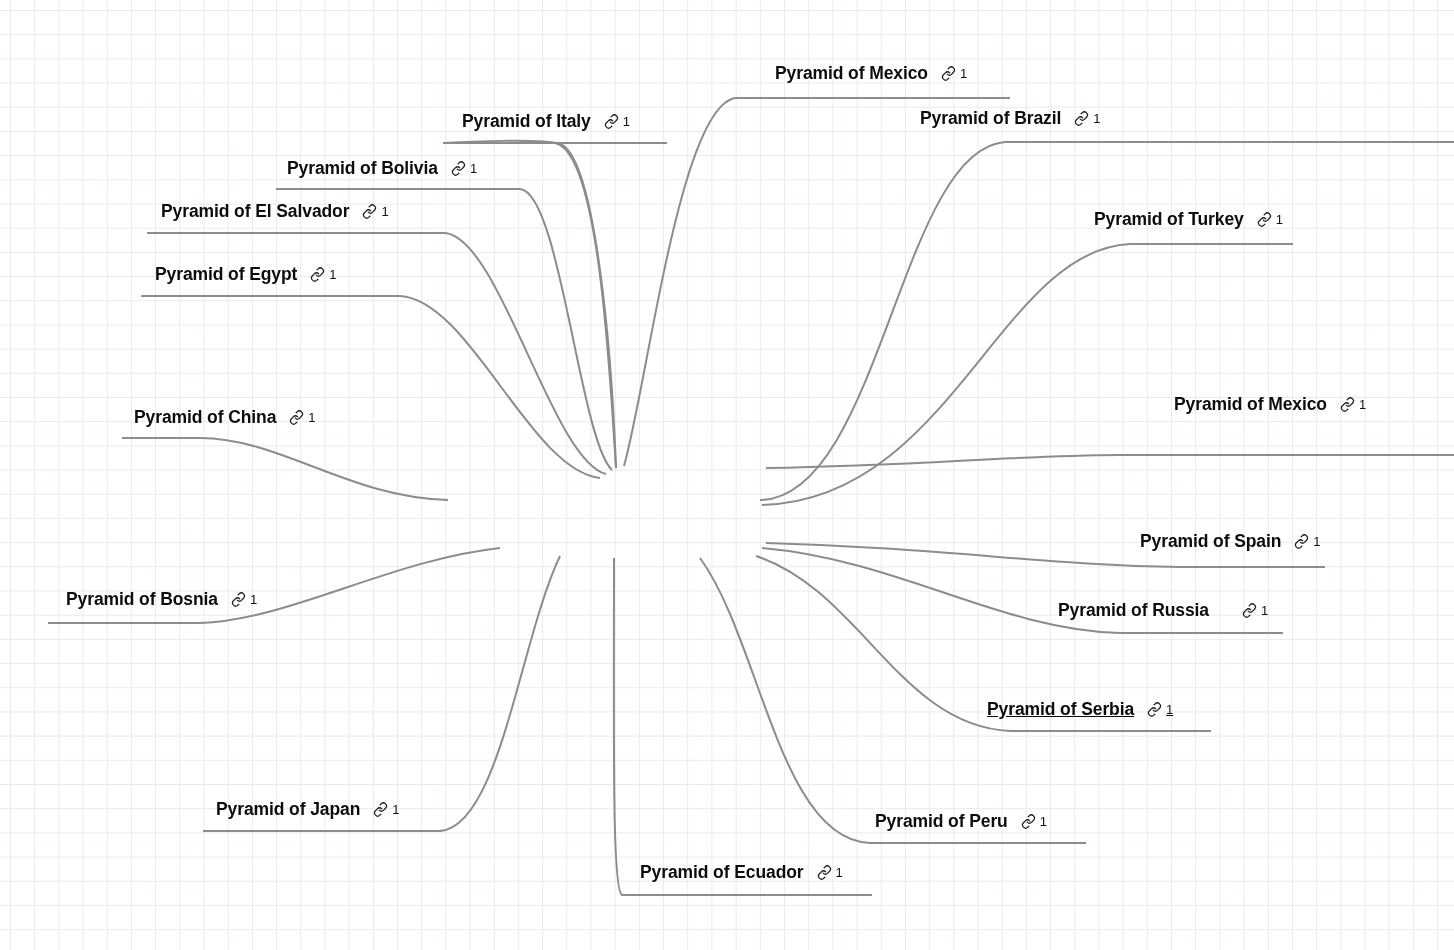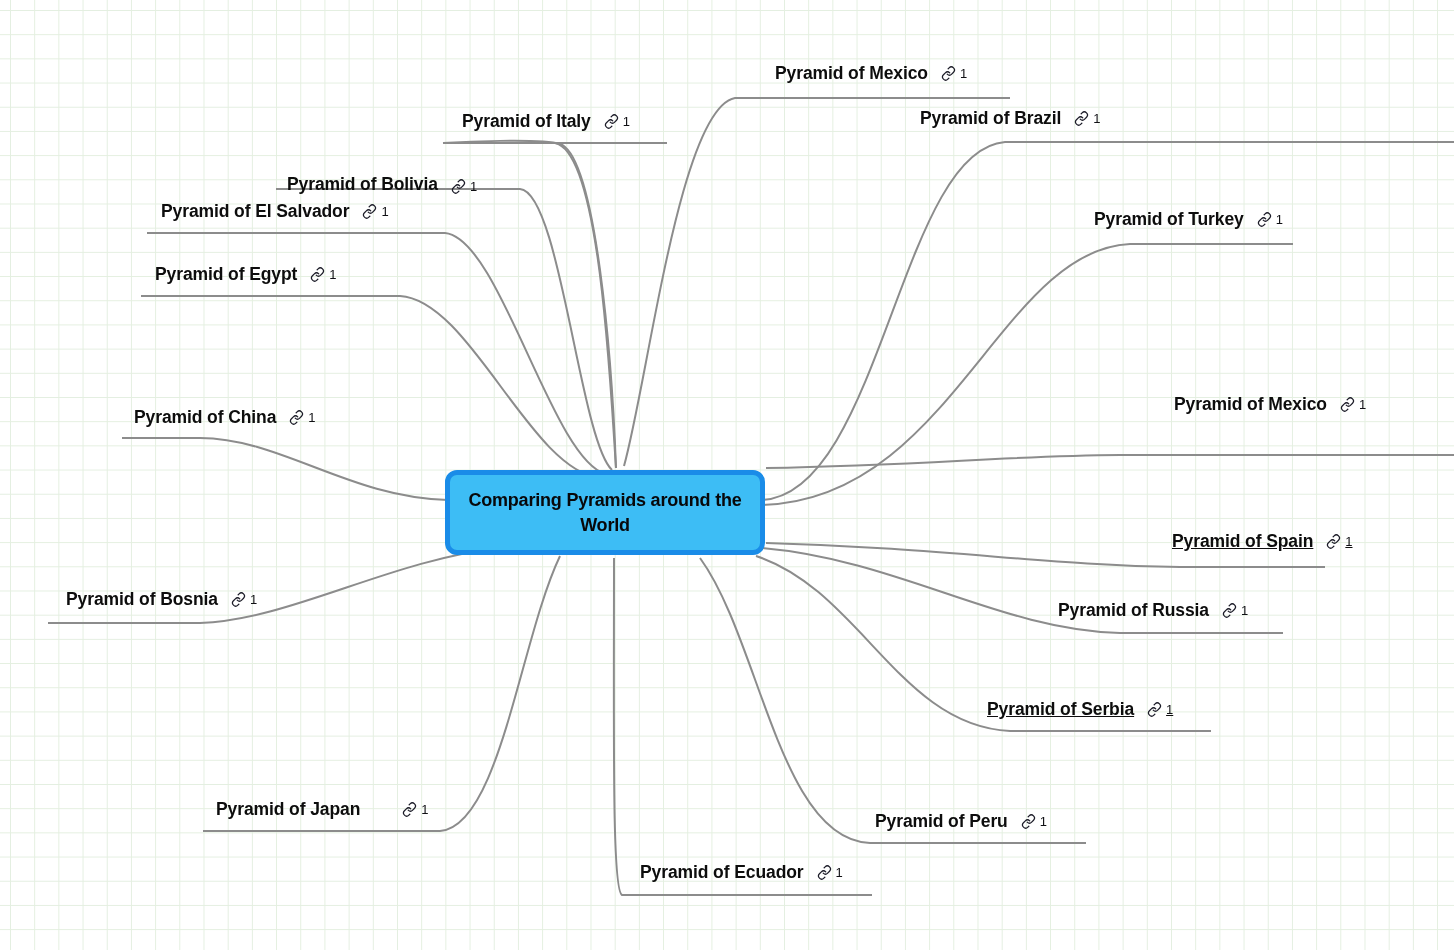--- a/index.html
+++ b/index.html
@@ -128,23 +128,20 @@
     <path class="branch-path" d="M 606 474 C 552 460 500 238 445 233 L 147 233"></path>
 
     <path class="branch-path" d="M 612 470 C 580 440 560 192 520 189 L 276 189"></path>
 
     <path class="branch-path" d="M 616 468 C 610 380 600 152 555 143 L 667 143 M 667 143 L 443 143 C 455 143 449 143 449 143"></path>
     <path class="branch-path" d="M 616 468 C 612 360 596 156 560 144 C 540 138 460 142 443 143"></path>
 
     <path class="branch-path" d="M 624 466 C 648 380 680 108 735 98 L 1010 98"></path>
   </svg>
 
-  <div id="root-node">
-    <div class="root-text">Comparing Pyramids around the World</div>
-  </div>
 
   <div class="node-label" style="left:775px; top:65px;">
     <span class="txt">Pyramid of Mexico</span>
     <span class="link-badge">
       <span>
         <svg width="15" height="15" viewBox="0 0 24 24" fill="none" stroke="#1c1c28" stroke-width="2" stroke-linecap="round" stroke-linejoin="round">
           <path d="M10 13a5 5 0 0 0 7.07 0l3-3a5 5 0 0 0-7.07-7.07l-1.5 1.5"></path>
           <path d="M14 11a5 5 0 0 0-7.07 0l-3 3a5 5 0 0 0 7.07 7.07l1.5-1.5"></path>
         </svg>
       </span>
@@ -158,21 +155,21 @@
       <span>
         <svg width="15" height="15" viewBox="0 0 24 24" fill="none" stroke="#1c1c28" stroke-width="2" stroke-linecap="round" stroke-linejoin="round">
           <path d="M10 13a5 5 0 0 0 7.07 0l3-3a5 5 0 0 0-7.07-7.07l-1.5 1.5"></path>
           <path d="M14 11a5 5 0 0 0-7.07 0l-3 3a5 5 0 0 0 7.07 7.07l1.5-1.5"></path>
         </svg>
       </span>
       <span class="link-count">1</span>
     </span>
   </div>
 
-  <div class="node-label" style="left:287px; top:176px;align-items:flex-end;">
+  <div class="node-label" style="left:287px; top:160px;">
     <span class="txt">Pyramid of Bolivia</span>
     <span class="link-badge">
       <span>
         <svg width="15" height="15" viewBox="0 0 24 24" fill="none" stroke="#1c1c28" stroke-width="2" stroke-linecap="round" stroke-linejoin="round">
           <path d="M10 13a5 5 0 0 0 7.07 0l3-3a5 5 0 0 0-7.07-7.07l-1.5 1.5"></path>
           <path d="M14 11a5 5 0 0 0-7.07 0l-3 3a5 5 0 0 0 7.07 7.07l1.5-1.5"></path>
         </svg>
       </span>
       <span class="link-count">1</span>
     </span>
@@ -223,21 +220,21 @@
       <span>
         <svg width="15" height="15" viewBox="0 0 24 24" fill="none" stroke="#1c1c28" stroke-width="2" stroke-linecap="round" stroke-linejoin="round">
           <path d="M10 13a5 5 0 0 0 7.07 0l3-3a5 5 0 0 0-7.07-7.07l-1.5 1.5"></path>
           <path d="M14 11a5 5 0 0 0-7.07 0l-3 3a5 5 0 0 0 7.07 7.07l1.5-1.5"></path>
         </svg>
       </span>
       <span class="link-count">1</span>
     </span>
   </div>
 
-  <div class="node-label" style="left:216px; top:801px;gap:29px;">
+  <div class="node-label" style="left:216px; top:801px;">
     <span class="txt">Pyramid of Japan</span>
     <span class="link-badge">
       <span>
         <svg width="15" height="15" viewBox="0 0 24 24" fill="none" stroke="#1c1c28" stroke-width="2" stroke-linecap="round" stroke-linejoin="round">
           <path d="M10 13a5 5 0 0 0 7.07 0l3-3a5 5 0 0 0-7.07-7.07l-1.5 1.5"></path>
           <path d="M14 11a5 5 0 0 0-7.07 0l-3 3a5 5 0 0 0 7.07 7.07l1.5-1.5"></path>
         </svg>
       </span>
       <span class="link-count">1</span>
     </span>
@@ -275,34 +272,34 @@
       <span>
         <svg width="15" height="15" viewBox="0 0 24 24" fill="none" stroke="#1c1c28" stroke-width="2" stroke-linecap="round" stroke-linejoin="round">
           <path d="M10 13a5 5 0 0 0 7.07 0l3-3a5 5 0 0 0-7.07-7.07l-1.5 1.5"></path>
           <path d="M14 11a5 5 0 0 0-7.07 0l-3 3a5 5 0 0 0 7.07 7.07l1.5-1.5"></path>
         </svg>
       </span>
       <span class="link-count">1</span>
     </span>
   </div>
 
-  <div class="node-label" style="left:1058px; top:602px;">
+  <div class="node-label" style="left:1058px; top:602px;gap:20px;">
     <span class="txt">Pyramid of Russia</span>
     <span class="link-badge">
       <span>
         <svg width="15" height="15" viewBox="0 0 24 24" fill="none" stroke="#1c1c28" stroke-width="2" stroke-linecap="round" stroke-linejoin="round">
           <path d="M10 13a5 5 0 0 0 7.07 0l3-3a5 5 0 0 0-7.07-7.07l-1.5 1.5"></path>
           <path d="M14 11a5 5 0 0 0-7.07 0l-3 3a5 5 0 0 0 7.07 7.07l1.5-1.5"></path>
         </svg>
       </span>
       <span class="link-count">1</span>
     </span>
   </div>
 
-  <div class="node-label" style="left:1172px; top:533px;text-decoration:underline;">
+  <div class="node-label" style="left:1140px; top:533px;">
     <span class="txt">Pyramid of Spain</span>
     <span class="link-badge">
       <span>
         <svg width="15" height="15" viewBox="0 0 24 24" fill="none" stroke="#1c1c28" stroke-width="2" stroke-linecap="round" stroke-linejoin="round">
           <path d="M10 13a5 5 0 0 0 7.07 0l3-3a5 5 0 0 0-7.07-7.07l-1.5 1.5"></path>
           <path d="M14 11a5 5 0 0 0-7.07 0l-3 3a5 5 0 0 0 7.07 7.07l1.5-1.5"></path>
         </svg>
       </span>
       <span class="link-count">1</span>
     </span>

